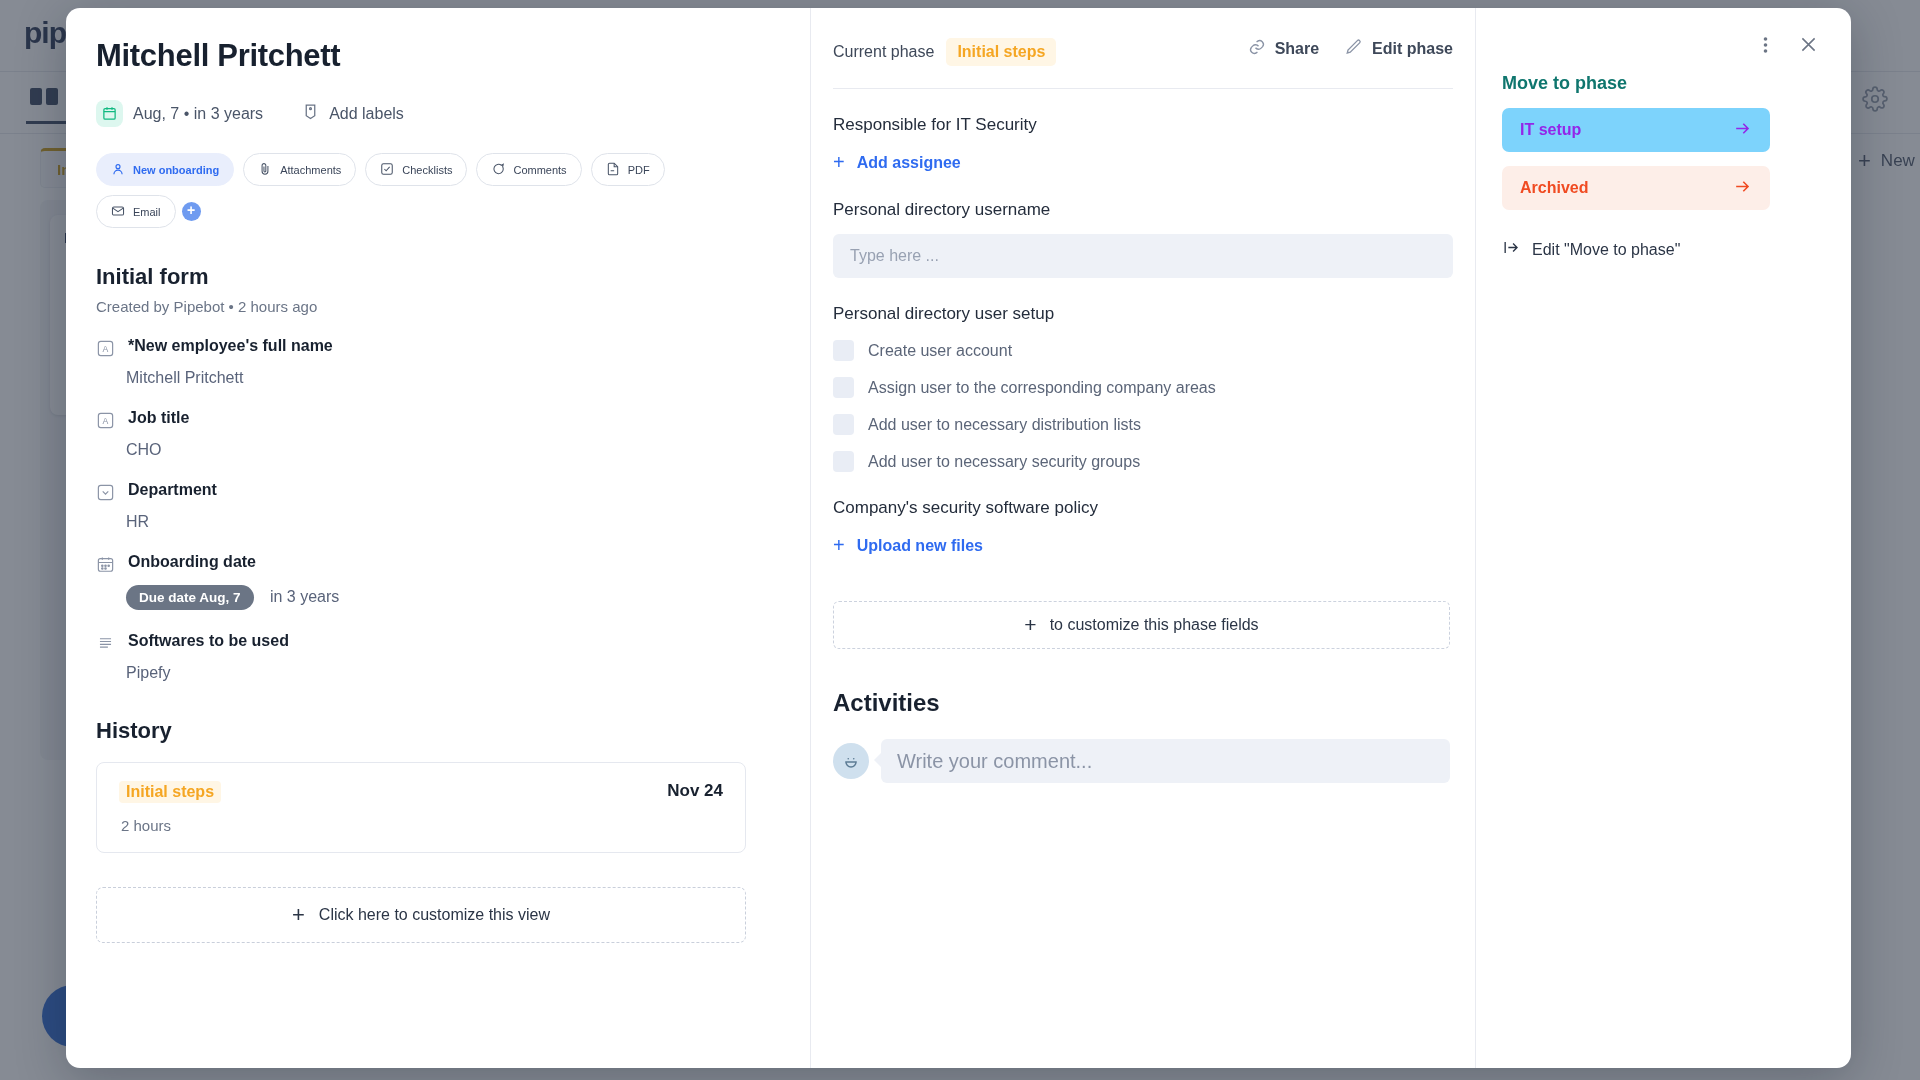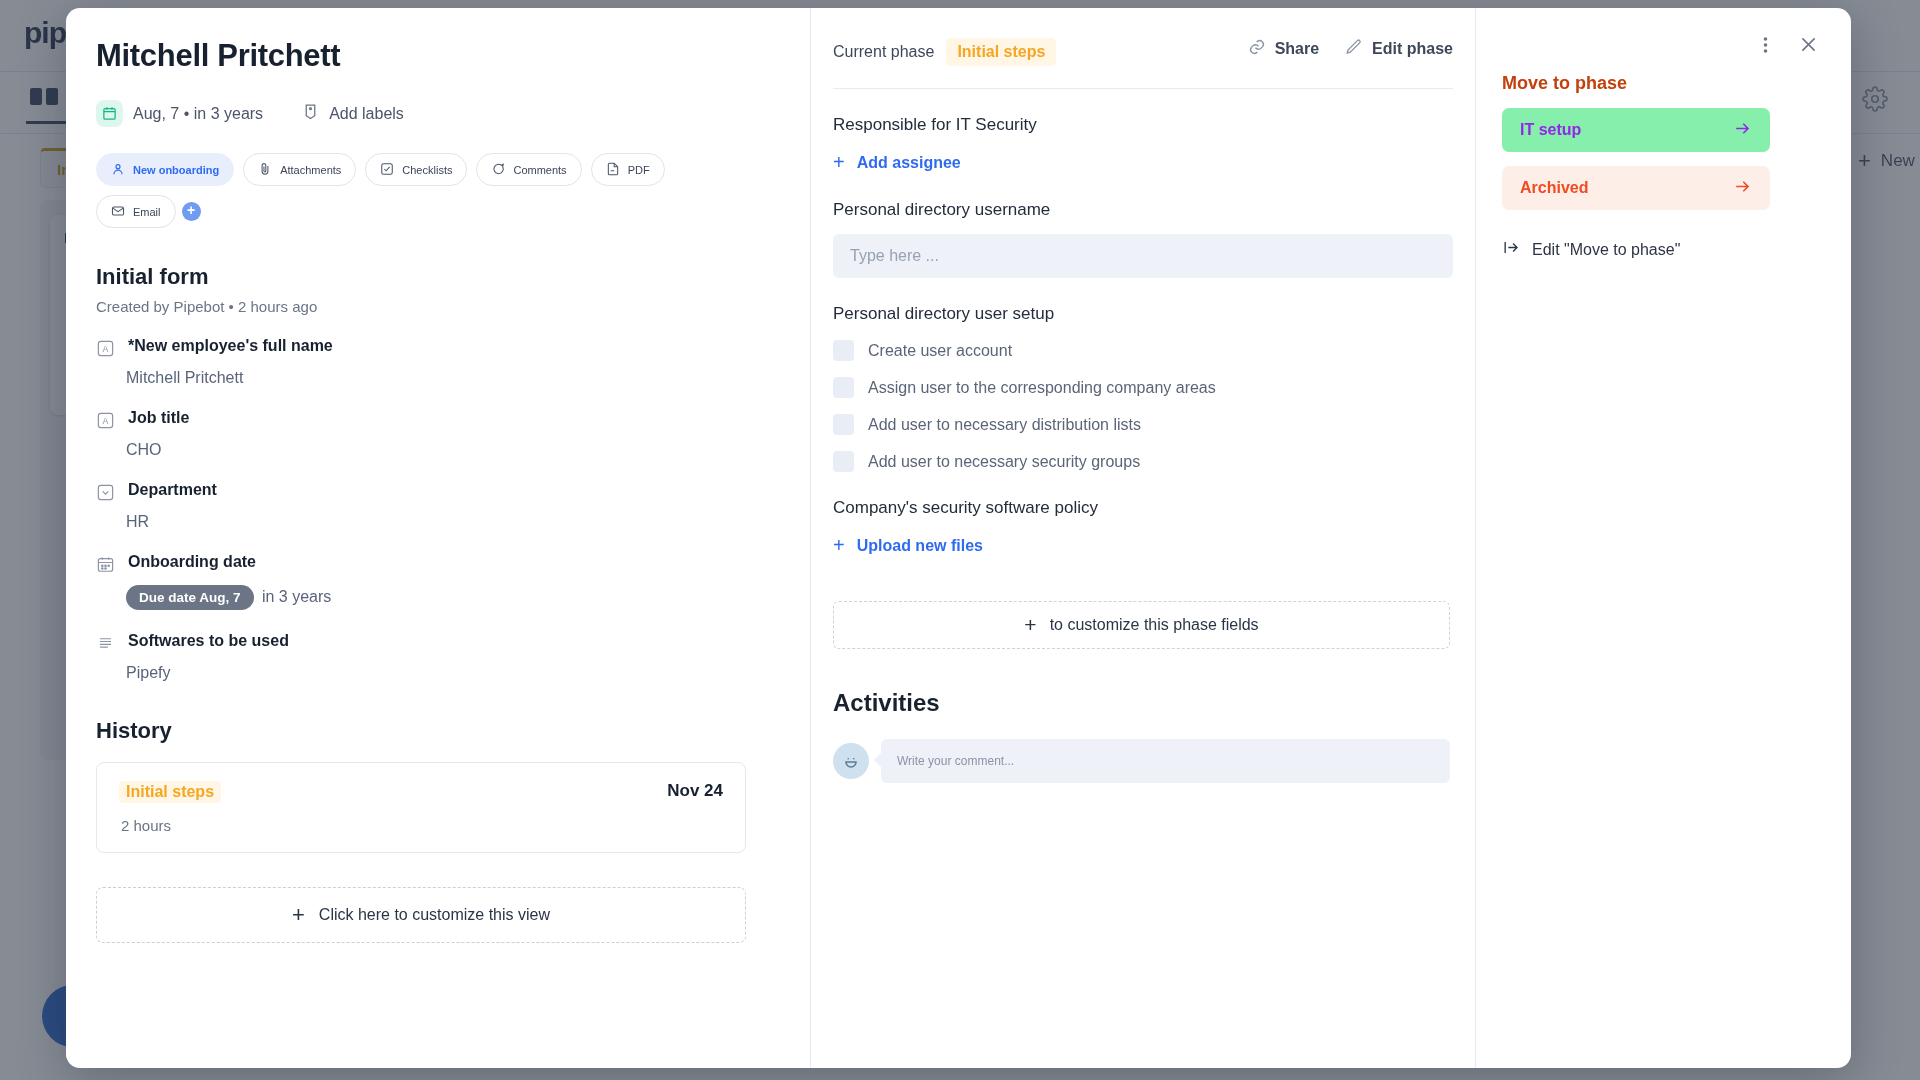--- a/index.html
+++ b/index.html
@@ -146,21 +146,21 @@
     color: #8b94a6;
   }
   .field-label { font-size: 16px; font-weight: 700; color: #18212f; }
   .field-value { font-size: 16px; color: #59637a; margin-top: 10px;
     margin-left: 32px; }
   .due-pill {
     display: inline-block; background: #6b7585; color: #fff;
     font-size: 13.5px; font-weight: 600; padding: 5px 13px;
     border-radius: 13px;
   }
-  .due-after { font-size: 16px; color: #59637a; margin-left: 4px; }
+  .due-after { font-size: 16px; color: #59637a; margin-left: 12px; }
   .hist-card {
     margin-top: 18px; margin-left: 2px;
     width: 650px; min-height: 88px;
     border: 1px solid #e5e8ef; border-radius: 8px;
     padding: 18px 22px;
     display: flex; justify-content: space-between; align-items: flex-start;
   }
   .hist-phase {
     display: inline-block; background: #fff6e5; color: #f5a623;
     font-size: 16px; font-weight: 700; padding: 2px 7px; border-radius: 4px;
@@ -234,49 +234,49 @@
   .avatar {
     width: 36px; height: 36px; border-radius: 50%;
     background: #cfe0ee; flex: 0 0 36px;
     display: flex; align-items: center; justify-content: center;
   }
   .comment-box {
     position: relative; margin-left: 12px;
     width: 569px; height: 44px;
     background: #eef1f7; border-radius: 6px;
     display: flex; align-items: center; padding-left: 16px;
-    font-size: 12px; color: #8b94a6;
+    font-size: 20px; color: #8b94a6;
   }
   .comment-box:before {
     content: ""; position: absolute; left: -7px; top: 13px;
     width: 0; height: 0;
     border-top: 8px solid transparent;
     border-bottom: 8px solid transparent;
     border-right: 8px solid #eef1f7;
   }
 
   
   .pane-right {
     flex: 1; height: 100%; padding: 26px 26px 0 26px; position: relative;
   }
   .right-top {
     display: flex; justify-content: flex-end; align-items: center; gap: 30px;
     padding-right: 6px;
   }
   .icon-btn { color: #6c7585; cursor: pointer; line-height: 0; }
   .right-h {
-    margin-top: 18px; font-size: 18px; font-weight: 700; color: #c2410c;
+    margin-top: 18px; font-size: 18px; font-weight: 700; color: #0f766e;
   }
   .phase-btn {
     margin-top: 14px; width: 268px; height: 44px;
     border-radius: 7px; display: flex; align-items: center;
     justify-content: space-between; padding: 0 18px;
     font-size: 16px; font-weight: 700;
   }
-  .phase-btn.p1 { background: #86efac; color: #9326e8; }
+  .phase-btn.p1 { background: #7dd3fc; color: #9326e8; }
   .phase-btn.p2 { background: #fdeee8; color: #f04b22; }
   .edit-move {
     margin-top: 28px; display: flex; align-items: center; gap: 11px;
     font-size: 16px; color: #2b3546;
   }
 </style>
 </head>
 <body>
 
 <div id="backdrop">

